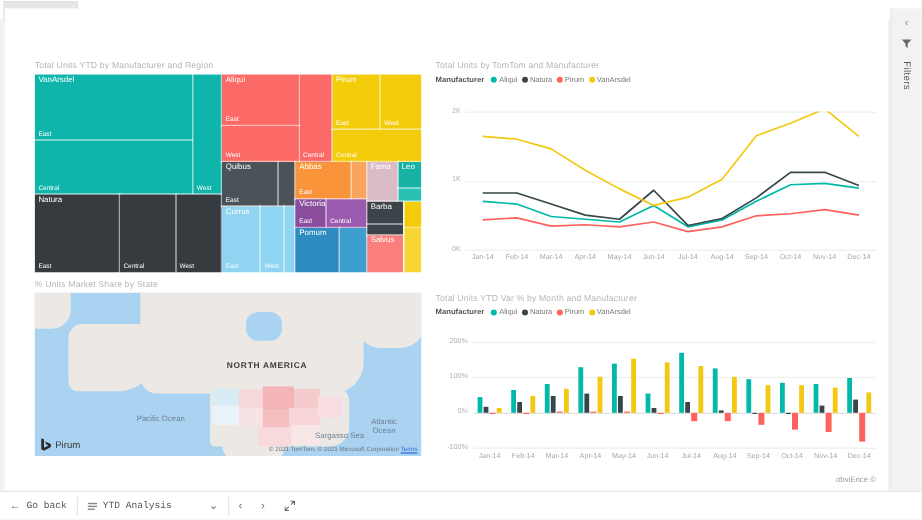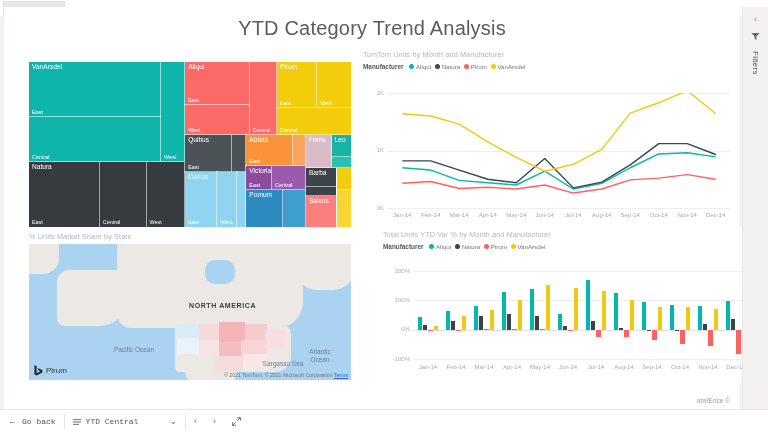--- a/index.html
+++ b/index.html
@@ -27,21 +27,21 @@
   
   .panel { position: absolute; background: #ffffff; }
   .panel-title {
     font-size: 7.2px; color: #b6b6b6; font-weight: 400;
     letter-spacing: .15px; white-space: nowrap;
   }
 
   #panel-treemap { left: 22px; top: 40px; width: 330px; height: 186px; }
   #panel-line    { left: 356px; top: 40px; width: 378px; height: 186px; }
   #panel-map     { left: 22px; top: 222px; width: 330px; height: 155px; }
-  #panel-bars    { left: 356px; top: 220px; width: 378px; height: 155px; margin-left: 20px; }
+  #panel-bars    { left: 356px; top: 234px; width: 378px; height: 155px; }
 
   .panel > .panel-title { position: absolute; left: 3px; top: 3px; }
 
   
   .tm-area { position: absolute; left: 3px; top: 15px; width: 322px; height: 165px; }
   .tm-cell { position: absolute; overflow: hidden; }
   .tm-name {
     position: absolute; left: 3px; top: 1px;
     font-size: 6.6px; color: #fff; white-space: nowrap; line-height: 8px;
   }
@@ -119,23 +119,23 @@
 <body>
 
 <div class="app">
 
   <div class="topstrip">
     <div class="corner-tab"></div>
   </div>
 
   <div class="canvas">
 
-    <div class="page-title">YTD Category Trend Analysis</div>
 
     <div class="panel" id="panel-treemap">
+      <div class="panel-title">Total Units YTD by Manufacturer and Region</div>
       <div class="tm-area" id="tm-area">
           <div class="tm-cell" style="left: 0px; top: 0px; width: 132.02px; height: 55px; background: rgb(15, 181, 171); outline: rgba(255, 255, 255, 0.55) solid 0.5px;">
             <span class="tm-name">VanArsdel</span>
             <span class="tm-reg">East</span>
           </div>
           <div class="tm-cell" style="left: 0px; top: 55px; width: 132.02px; height: 45.2222px; background: rgb(15, 181, 171); outline: rgba(255, 255, 255, 0.55) solid 0.5px;">
             <span class="tm-reg">Central</span>
           </div>
           <div class="tm-cell" style="left: 132.02px; top: 0px; width: 24.15px; height: 100.222px; background: rgb(15, 181, 171); outline: rgba(255, 255, 255, 0.55) solid 0.5px;">
             <span class="tm-reg">West</span>
@@ -212,21 +212,21 @@
           <div class="tm-cell tm-dark" style="left: 276.92px; top: 124.667px; width: 30.59px; height: 9.77778px; background: rgb(61, 68, 73); outline: rgba(255, 255, 255, 0.55) solid 0.5px;"></div>
           <div class="tm-cell" style="left: 276.92px; top: 134.444px; width: 30.59px; height: 30.5556px; background: rgb(251, 127, 124); outline: rgba(255, 255, 255, 0.55) solid 0.5px;">
             <span class="tm-name">Salvus</span>
           </div>
           <div class="tm-cell" style="left: 307.51px; top: 106.333px; width: 14.49px; height: 22px; background: rgb(243, 204, 10); outline: rgba(255, 255, 255, 0.55) solid 0.5px;"></div>
           <div class="tm-cell" style="left: 307.51px; top: 128.333px; width: 14.49px; height: 36.6667px; background: rgb(245, 214, 51); outline: rgba(255, 255, 255, 0.55) solid 0.5px;"></div>
         </div>
     </div>
 
     <div class="panel" id="panel-line">
-      <div class="panel-title">TomTom Units by Month and Manufacturer</div>
+      <div class="panel-title">Total Units by TomTom and Manufacturer</div>
       <div class="legend" id="line-legend">
           <span class="legend-title">Manufacturer</span>
           <span class="legend-item">
             <span class="legend-dot" style="background: rgb(1, 184, 170);"></span>
             <span class="legend-label">Aliqui</span>
           </span>
           <span class="legend-item">
             <span class="legend-dot" style="background: rgb(55, 70, 73);"></span>
             <span class="legend-label">Natura</span>
           </span>
@@ -419,21 +419,21 @@
       <span class="bb-icon">←</span>
       <span class="bb-text">Go back</span>
     </div>
     <div class="bb-sep"></div>
     <div class="bb-item">
       <svg width="8" height="8" viewBox="0 0 8 8">
         <rect x="0" y="1" width="8" height="1.2" fill="#8a8a8a"></rect>
         <rect x="0" y="3.4" width="8" height="1.2" fill="#8a8a8a"></rect>
         <rect x="0" y="5.8" width="6" height="1.2" fill="#8a8a8a"></rect>
       </svg>
-      <span class="bb-text">YTD Central</span>
+      <span class="bb-text">YTD Analysis</span>
       <span class="bb-icon" style="margin-left:26px;">⌄</span>
     </div>
     <div class="bb-sep"></div>
     <div class="bb-item">
       <span class="bb-icon">‹</span>
     </div>
     <div class="bb-item">
       <span class="bb-icon">›</span>
     </div>
     <div class="bb-item">

